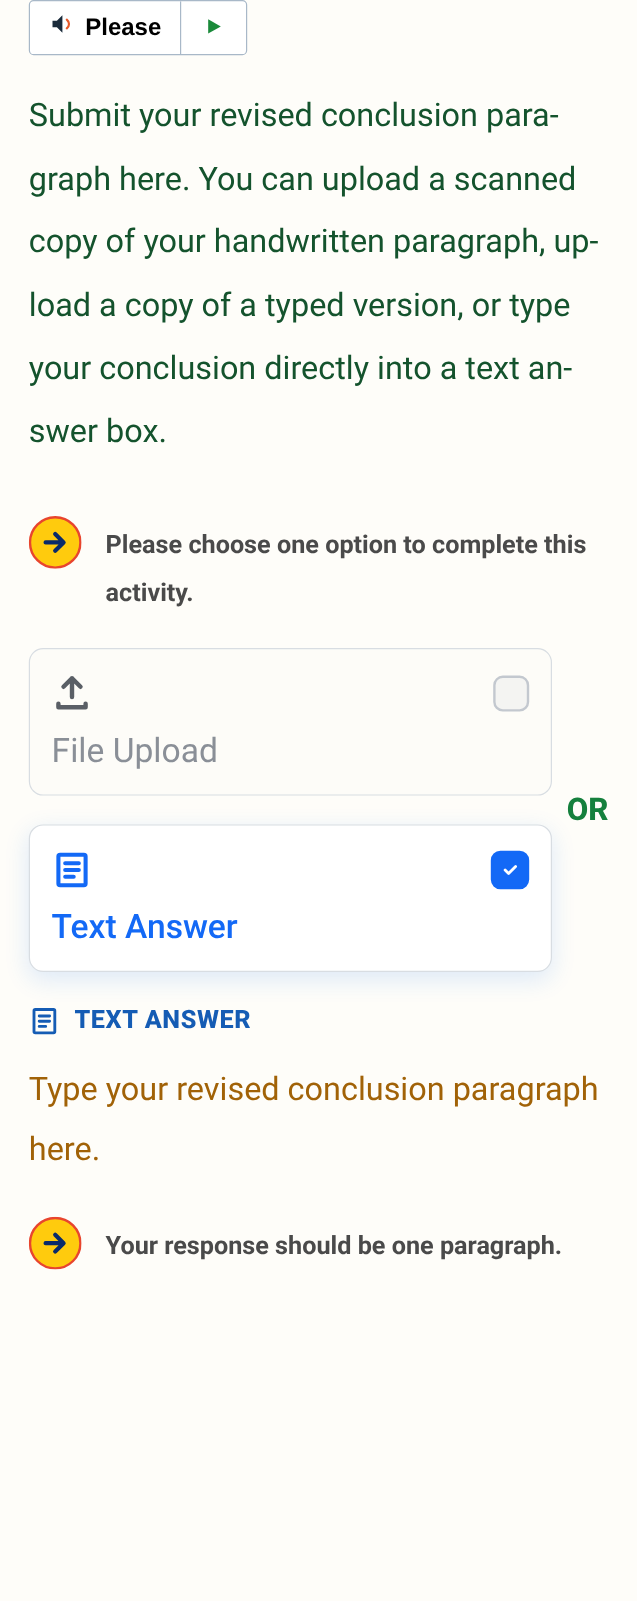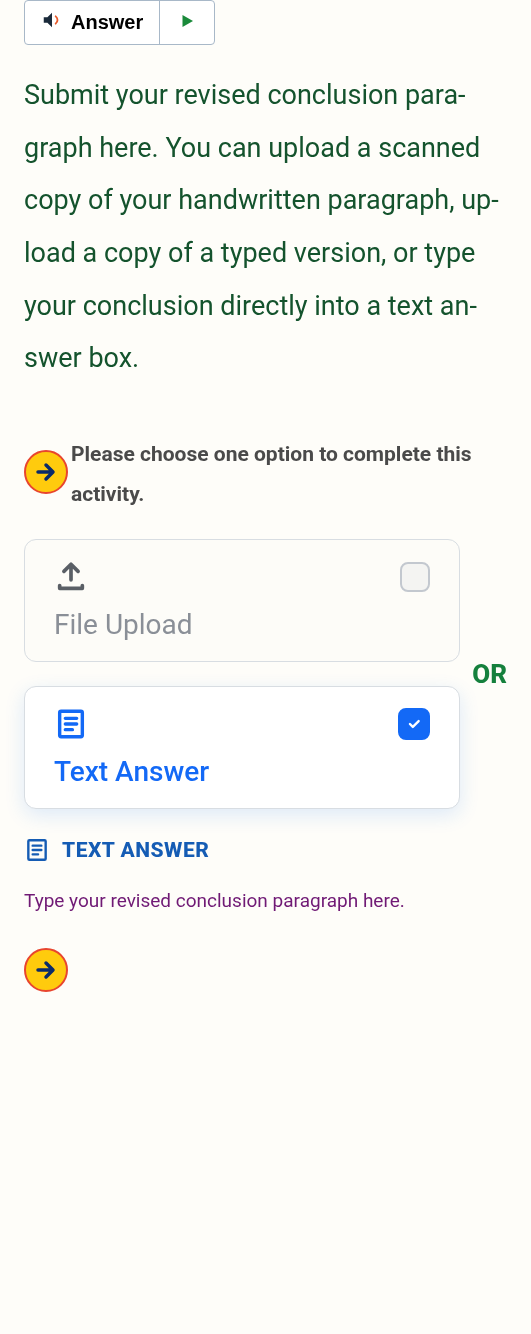--- a/index.html
+++ b/index.html
@@ -42,22 +42,22 @@
       border-bottom: none;
     }
     .instructions {
       font-size: 27px;
       line-height: 1.95;
       color: #14532d;
       margin-bottom: 44px;
     }
     .hint {
       display: flex;
-      align-items: center;
-      gap: 3px;
+      align-items: flex-start;
+      gap: 20px;
       margin-bottom: 24px;
     }
     .hint-icon {
       flex-shrink: 0;
       width: 44px;
       height: 44px;
     }
     .hint-text {
       font-size: 21px;
       font-weight: 700;
@@ -78,21 +78,21 @@
       gap: 24px;
     }
     .or-text {
       font-size: 26px;
       font-weight: 800;
       color: #15803d;
     }
     .option-card {
       border: 1px solid #d8dde2;
       border-radius: 12px;
-      padding: 20px 29px;
+      padding: 20px 18px;
       display: flex;
       flex-direction: column;
       gap: 14px;
       cursor: pointer;
       background: #fff;
       position: relative;
     }
     .option-card.unselected {
       background: #fdfcf8;
     }
@@ -141,40 +141,40 @@
       width: 26px;
       height: 26px;
     }
     .section-header-text {
       font-size: 21px;
       font-weight: 800;
       color: #155cb4;
       letter-spacing: 0.5px;
     }
     .prompt-text {
-      font-size: 19px;
+      font-size: 27px;
       line-height: 1.85;
-      color: #701a75;
+      color: #a16207;
       margin-bottom: 30px;
     }
   </style>
 </head>
 <body>
 
 
 
 <div class="listen-btn-group">
   <button class="listen-btn">
     <span>
       <svg width="22" height="22" viewBox="0 0 24 24" fill="none">
         <path d="M3 9v6h4l5 5V4L7 9H3z" fill="#1a2a3a"></path>
         <path d="M16 8c1.2 1 2 2.4 2 4s-.8 3-2 4" stroke="#e85a2a" stroke-width="2" stroke-linecap="round" fill="none"></path>
       </svg>
     </span>
-    <span>Answer</span>
+    <span>Please</span>
   </button>
   <button class="play-btn">
     <span>
       <svg width="18" height="18" viewBox="0 0 24 24">
         <path d="M6 4l14 8-14 8V4z" fill="#1a8a3a"></path>
       </svg>
     </span>
   </button>
 </div>
 
@@ -236,16 +236,17 @@
 
 <p class="prompt-text">Type your re­vised con­clu­sion para­graph here.</p>
 
 <div class="hint">
   <span class="hint-icon">
     <svg width="44" height="44" viewBox="0 0 44 44">
       <circle cx="22" cy="22" r="21" fill="#ffcb0d" stroke="#e8452e" stroke-width="2"></circle>
       <path d="M14 22h14M22 15l7 7-7 7" stroke="#0a2a6a" stroke-width="3.5" stroke-linecap="round" stroke-linejoin="round" fill="none"></path>
     </svg>
   </span>
+  <span class="hint-text">Your re­sponse should be one para­graph.</span>
 </div>
 
 
 
 
 </body></html>

